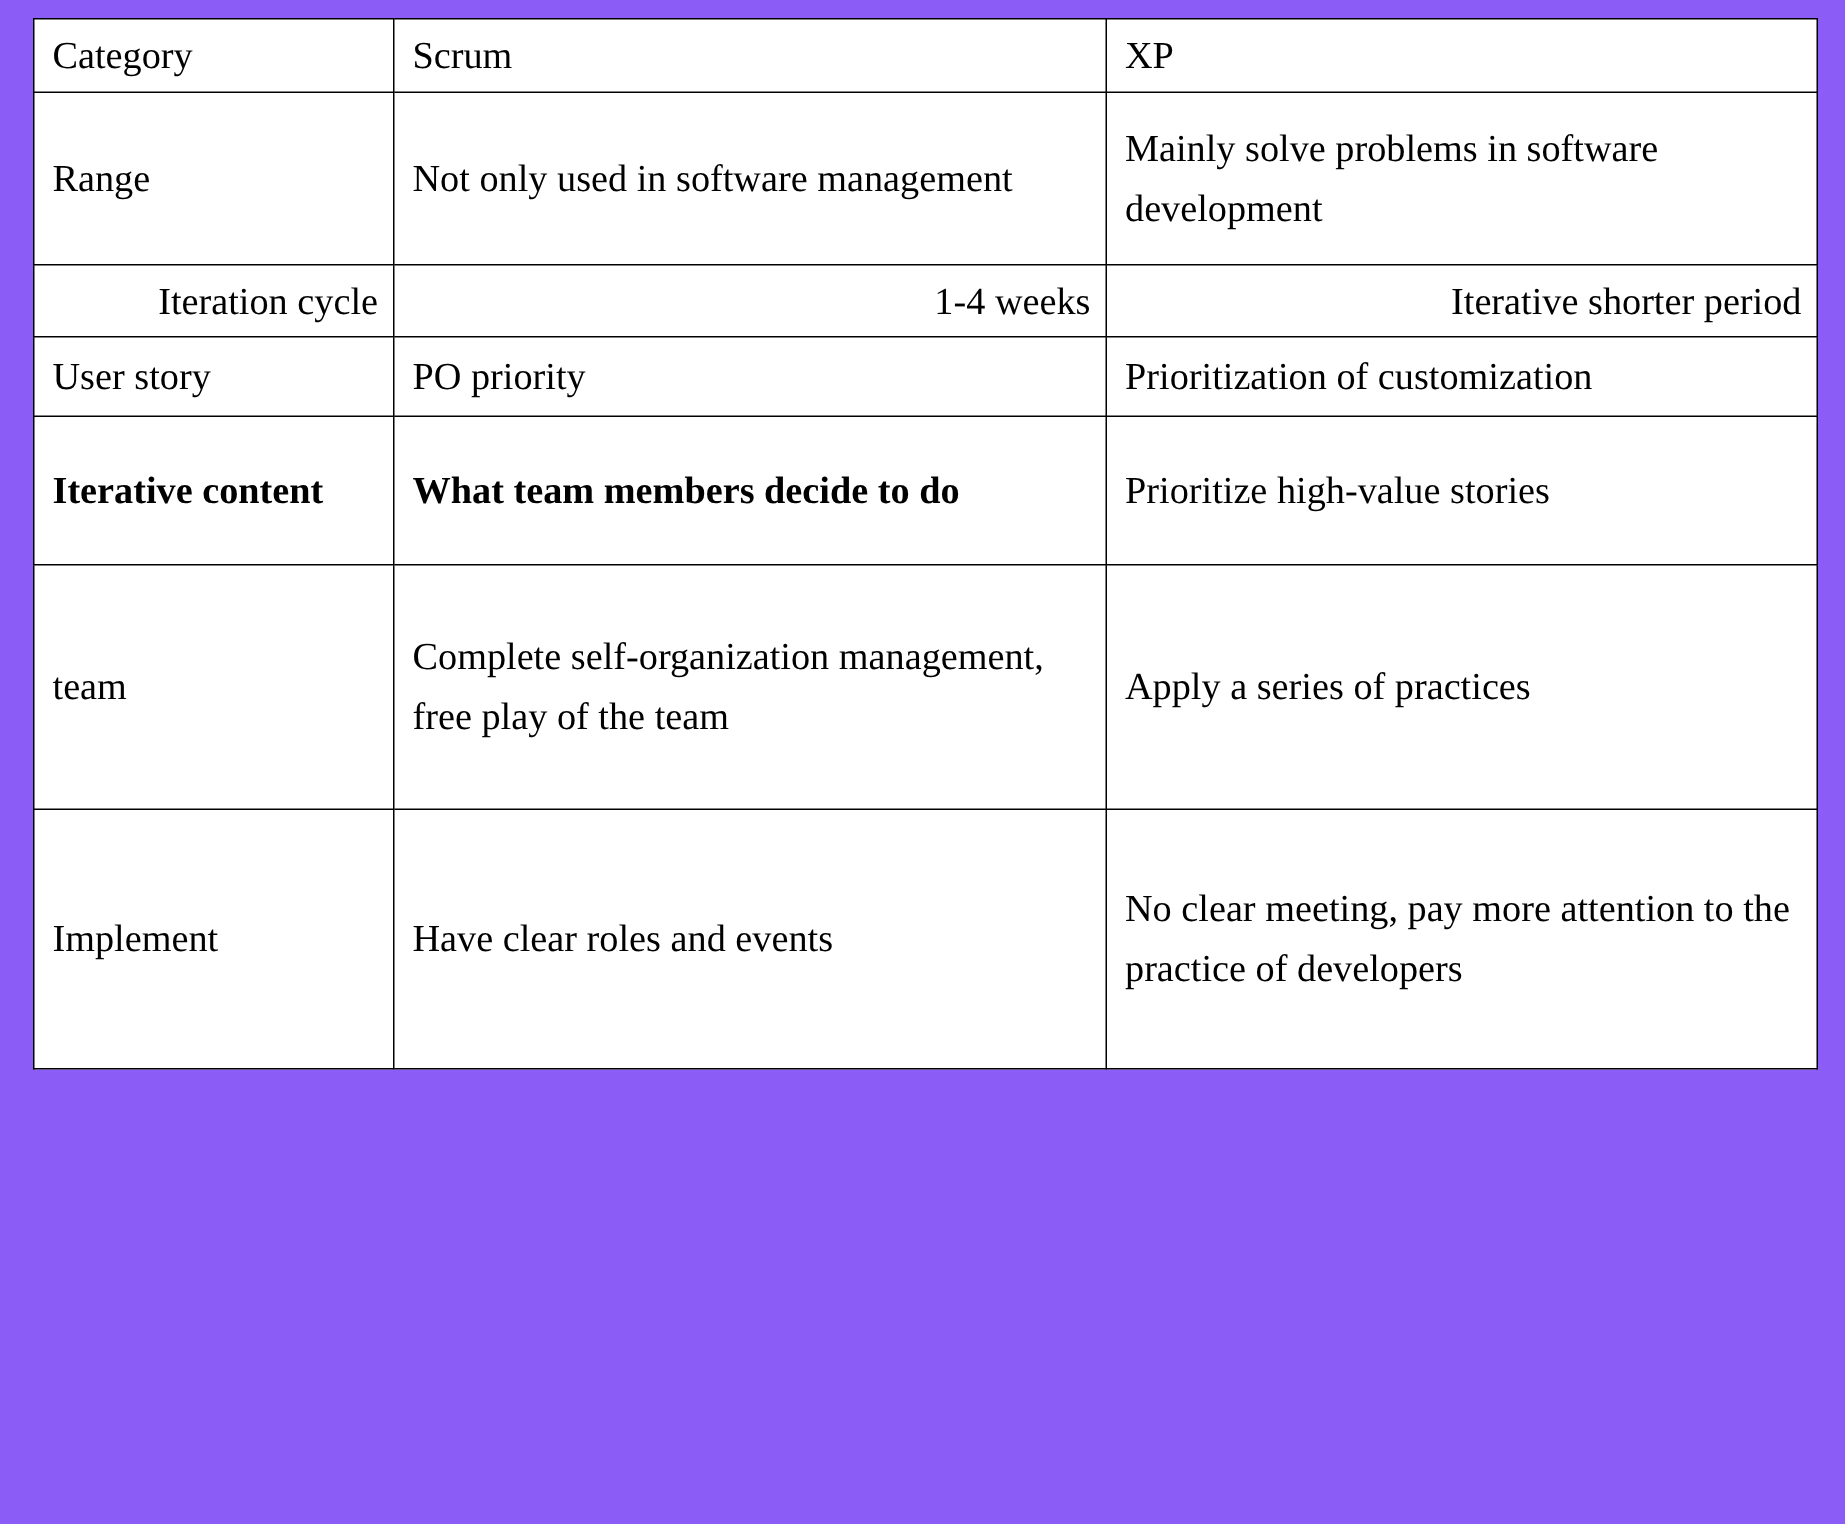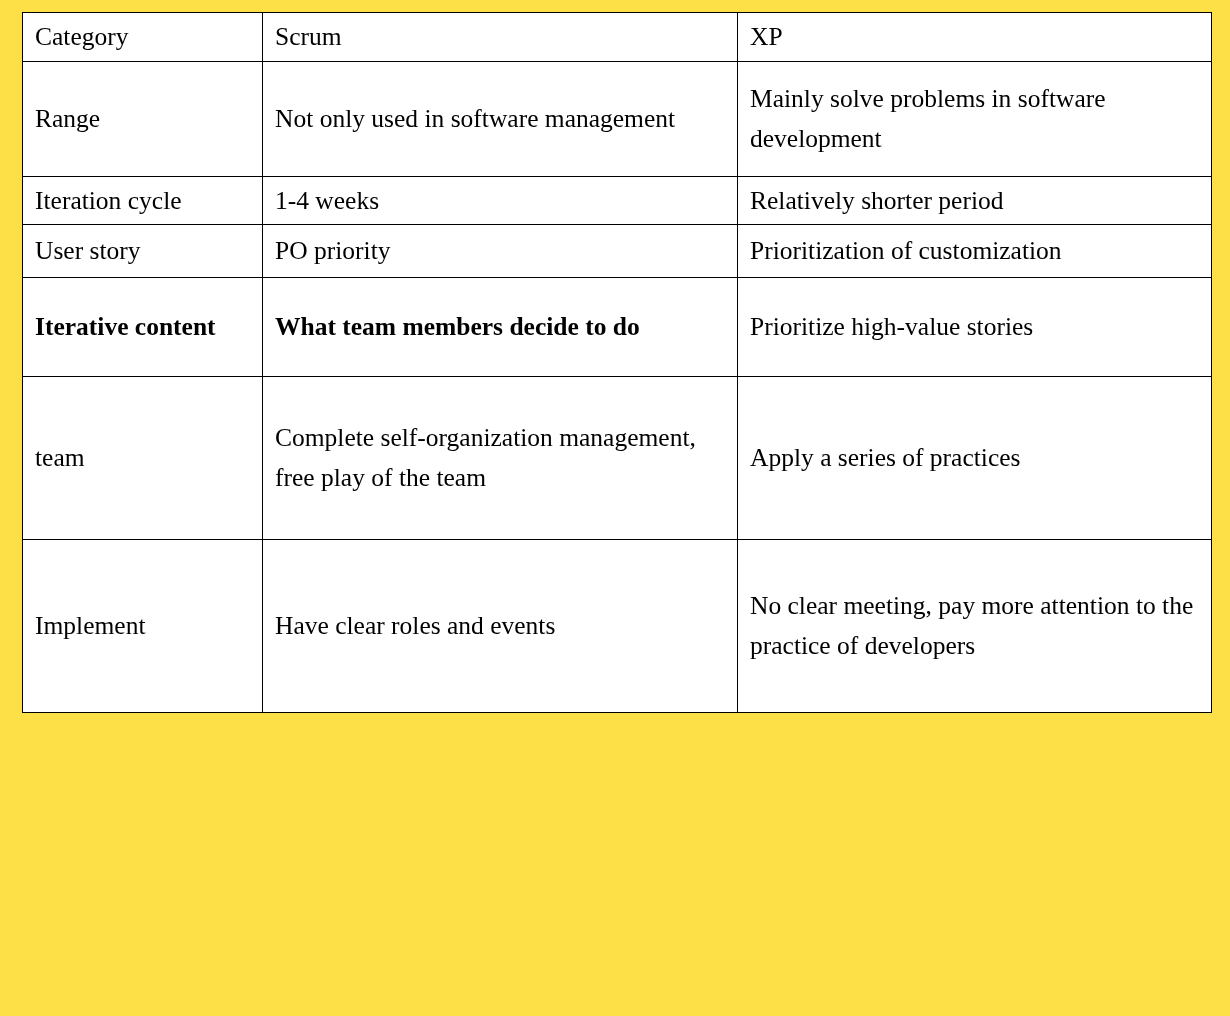--- a/index.html
+++ b/index.html
@@ -11,21 +11,21 @@
     width: 1230px;
     height: 1016px;
     font-family: "Liberation Serif", "DejaVu Serif", serif;
     color: #000000;
     overflow: hidden;
   }
   .page {
     position: relative;
     width: 1230px;
     height: 1016px;
-    background: #fde047;
+    background: #8b5cf6;
   }
   table.comparison {
     position: absolute;
     left: 22px;
     top: 12px;
     width: 1189px;
     border-collapse: collapse;
     table-layout: fixed;
     background: #ffffff;
   }
@@ -47,21 +47,21 @@
   
   td.just { text-align: justify; text-align-last: left; }
   
   td.vtop { vertical-align: top; font-weight: bold; }
   td.vmid { vertical-align: middle; }
 
   
   tr.r-head   td { height: 48px; }
   tr.r-range  td { height: 114px; }
   tr.r-app    td { height: 109px; }
-  tr.r-iter   td { height: 47px; }
+  tr.r-iter   td { height: 47px; text-align: right; }
   tr.r-story  td { height: 52px; margin-top: 37px; }
   tr.r-itcont td { height: 98px; }
   tr.r-test   td { height: 166px; }
   tr.r-team   td { height: 162px; }
   tr.r-impl   td { height: 172px; }
 </style>
 </head>
 <body>
 
 <div class="page">
@@ -83,21 +83,21 @@
       <tr class="r-range">
         <td class="vmid">Range</td>
         <td class="vmid just">Not only used in software management</td>
         <td class="vmid just">Mainly solve problems in software development</td>
       </tr>
 
 
       <tr class="r-iter">
         <td class="vmid">Iteration cycle</td>
         <td class="vmid">1-4 weeks</td>
-        <td class="vmid">Relatively shorter period</td>
+        <td class="vmid">Iterative shorter period</td>
       </tr>
 
       <tr class="r-story">
         <td class="vmid">User story</td>
         <td class="vmid">PO priority</td>
         <td class="vmid">Prioritization of customization</td>
       </tr>
 
       <tr class="r-itcont">
         <td class="vtop">Iterative content</td>

